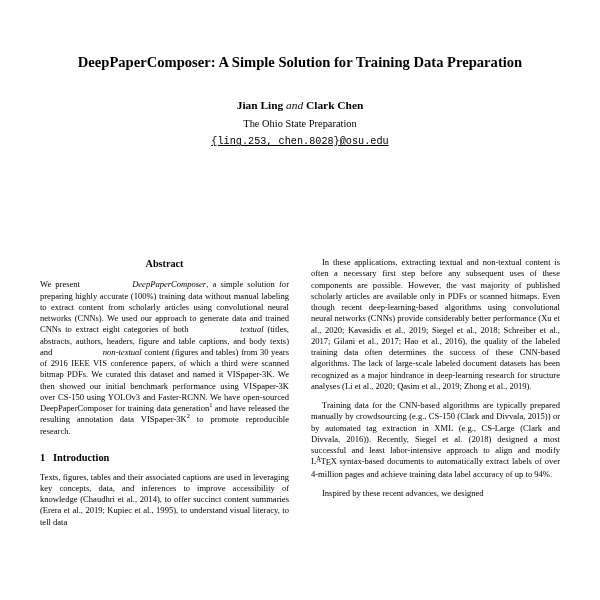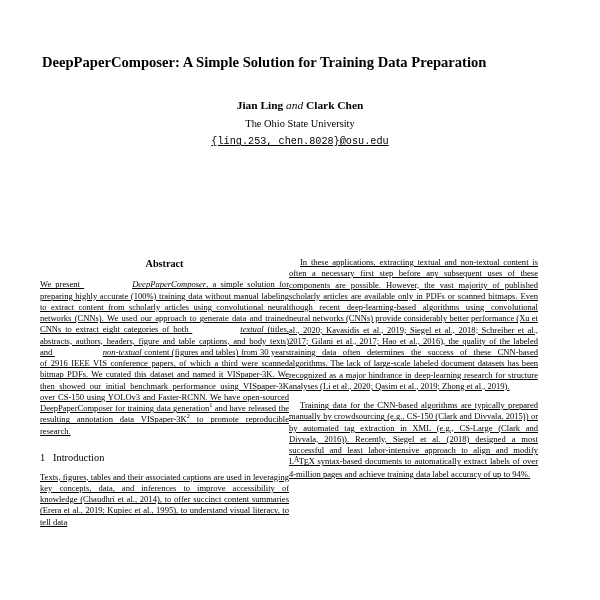--- a/index.html
+++ b/index.html
@@ -16,21 +16,21 @@
   }
   .page {
     position: relative;
     width: 600px;
     height: 600px;
     padding: 0;
     box-sizing: border-box;
   }
   .title {
     margin: 52px 42px 0 42px;
-    text-align: left;
+    text-align: center;
     font-family: "Liberation Serif", serif;
     font-weight: bold;
     font-size: 14.6px;
     line-height: 1.42;
   }
   .authors {
     margin: 24px 0 0 0;
     text-align: center;
     font-size: 11.4px;
     line-height: 1.45;
@@ -53,47 +53,47 @@
     font-family: "Liberation Mono", monospace;
     font-size: 10.2px;
     text-decoration: underline;
   }
   .columns {
     position: absolute;
     top: 205px;
     left: 40px;
     right: 40px;
     display: flex;
+    gap: 22px;
   }
   .col {
     width: 249px;
     font-size: 8.55px;
     line-height: 1.318;
     text-align: justify;
   }
   .sec-head {
     text-align: center;
     font-weight: bold;
     font-size: 10.2px;
     margin: 0 0 9px 0;
   }
   .sec-head-left {
     text-align: left;
-    font-weight: normal;
+    font-weight: bold;
     font-size: 10.4px;
     margin: 14px 0 7px 0;
   }
   .sec-head-left .secnum {
     display: inline-block;
     min-width: 13px;
   }
   p {
     margin: 0;
     text-indent: 11px;
-    text-decoration: underline;
   }
   p.noindent {
     text-indent: 0;
   }
   p + p {
     margin-top: 8px;
   }
   .it { font-style: italic; margin-left: 48px; }
   sup {
     font-size: 6.4px;
@@ -111,21 +111,21 @@
 <body>
 
 <div class="page">
 
   <div class="title">
     <span>DeepPaperComposer: A Simple Solution for Training Data Preparation</span><br>
   </div>
 
   <div class="authors">
     <span class="name">Jian Ling</span><span class="andword">&nbsp;</span><span class="andword">and</span><span class="andword">&nbsp;</span><span class="name">Clark Chen</span>
-    <div class="affil">The Ohio State University</div>
+    <div class="affil">The Ohio State Preparation</div>
     <div class="email">{ling.253, chen.8028}@osu.edu</div>
   </div>
 
   <div class="columns">
 
     <div class="col">
       <div class="sec-head">Abstract</div>
 
       <p class="noindent">
         We present <span class="it">DeepPaperComposer</span>, a simple solution for preparing highly accurate (100%) training data without manual labeling to extract content from scholarly articles using convolutional neural networks (CNNs). We used our approach to generate data and trained CNNs to extract eight categories of both <span class="it">textual</span> (titles, abstracts, authors, headers, figure and table captions, and body texts) and <span class="it">non-textual</span> content (figures and tables) from 30 years of 2916 IEEE VIS conference papers, of which a third were scanned bitmap PDFs. We curated this dataset and named it VISpaper-3K. We then showed our initial benchmark performance using VISpaper-3K over CS-150 using YOLOv3 and Faster-RCNN. We have open-sourced DeepPaperComposer for training data generation<sup>1</sup> and have released the resulting annotation data VISpaper-3K<sup>2</sup> to promote reproducible research.
@@ -138,16 +138,17 @@
       <p class="noindent">Texts, figures, tables and their associated captions are used in leveraging key concepts, data, and inferences to improve accessibility of knowledge (Chaudhri et al., 2014), to offer succinct content summaries (Erera et al., 2019; Kupiec et al., 1995), to understand visual literacy, to tell data</p>
     </div>
 
     <div class="col">
       <p>In these applications, extracting textual and non-textual content is often a necessary first step before any subsequent uses of these components are possible. However, the vast majority of published scholarly articles are available only in PDFs or scanned bitmaps. Even though recent deep-learning-based algorithms using convolutional neural networks (CNNs) provide considerably better performance (Xu et al., 2020; Kavasidis et al., 2019; Siegel et al., 2018; Schreiber et al., 2017; Gilani et al., 2017; Hao et al., 2016), the quality of the labeled training data often determines the success of these CNN-based algorithms. The lack of large-scale labeled document datasets has been recognized as a major hindrance in deep-learning research for structure analyses (Li et al., 2020; Qasim et al., 2019; Zhong et al., 2019).</p>
 
       <p>
         <span>Training data for the CNN-based algorithms are typically prepared manually by crowdsourcing (e.g., CS-150 (Clark and Divvala, 2015)) or by automated tag extraction in XML (e.g., CS-Large (Clark and Divvala, 2016)). Recently, Siegel et al. (2018) designed a most successful and least labor-intensive approach to align and modify </span><span class="latex">L<span class="a">A</span>T<span class="t">E</span>X</span><span> syntax-based documents to automatically extract labels of over 4-million pages and achieve training data label accuracy of up to 94%.</span>
       </p>
 
+      <p>Inspired by these recent advances, we designed</p>
     </div>
 
   </div>
 </div>
 
 </body></html>

